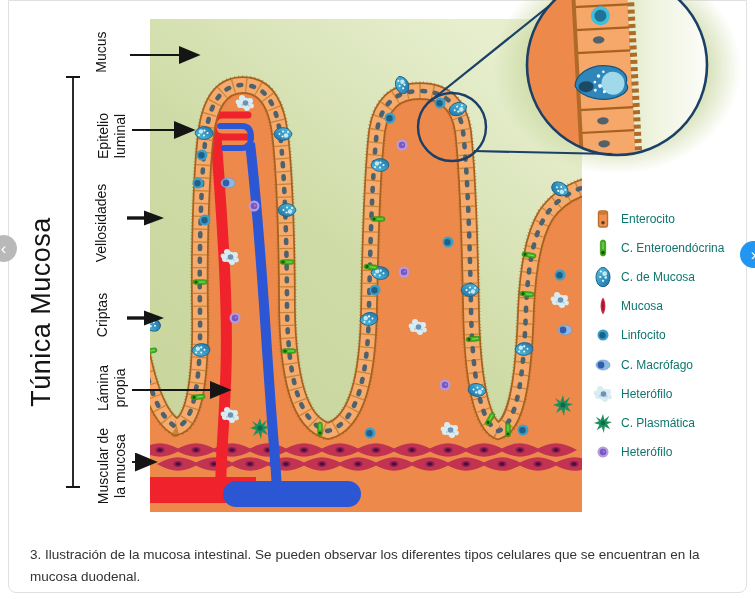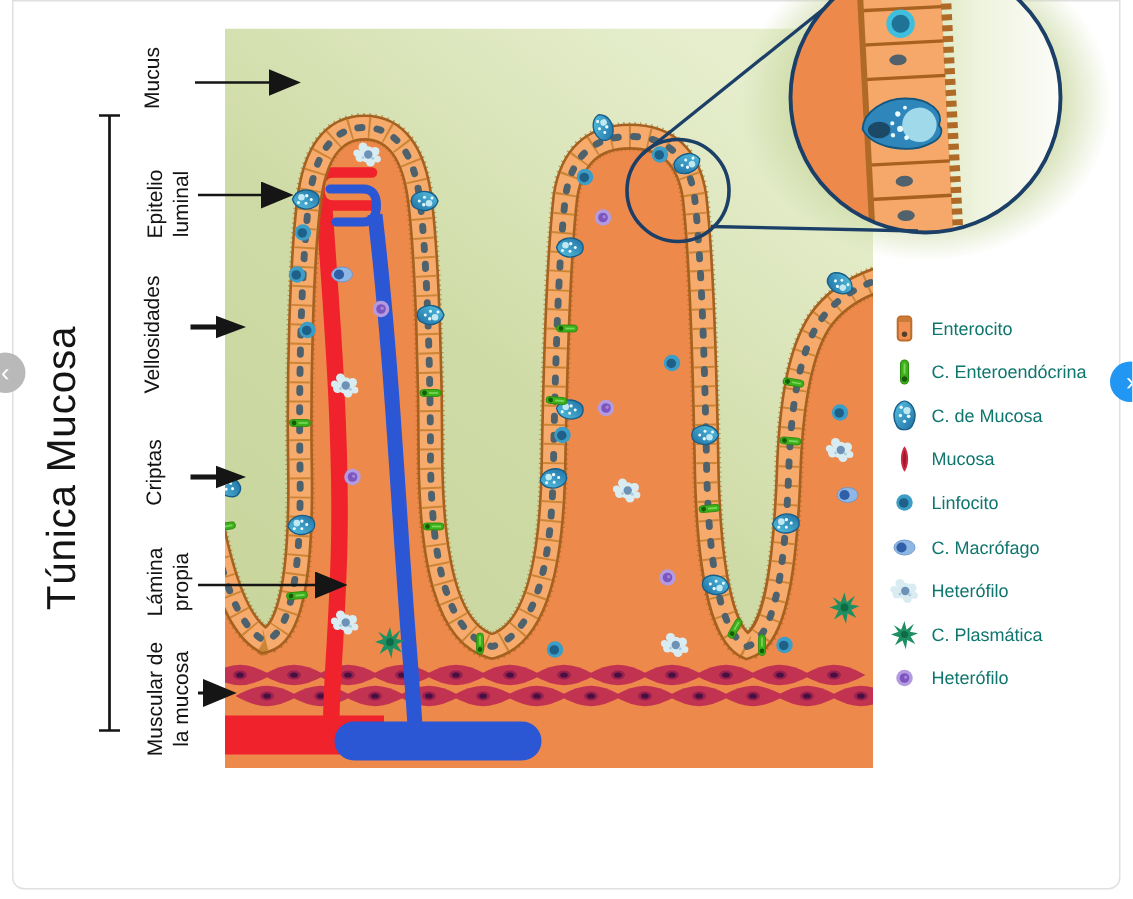--- a/index.html
+++ b/index.html
@@ -354,20 +354,24 @@
       <span>C. Plasmática</span>
     </div>
     <div class="lrow">
       <svg viewBox="-10 -10 20 20">
           <use href="#g-hetero"></use>
         </svg>
       <span>Heterófilo</span>
     </div>
   </div>
 
+  <div class="caption">
+    <div>3. Ilustración de la mucosa intestinal. Se pueden observar los diferentes tipos celulares que se encuentran en la</div>
+    <div>mucosa duodenal.</div>
+  </div>
 
   <button class="navbtn prev">
     <span>‹</span>
   </button>
   <button class="navbtn next">
     <span>›</span>
   </button>
 </div>
 
 </body></html>

